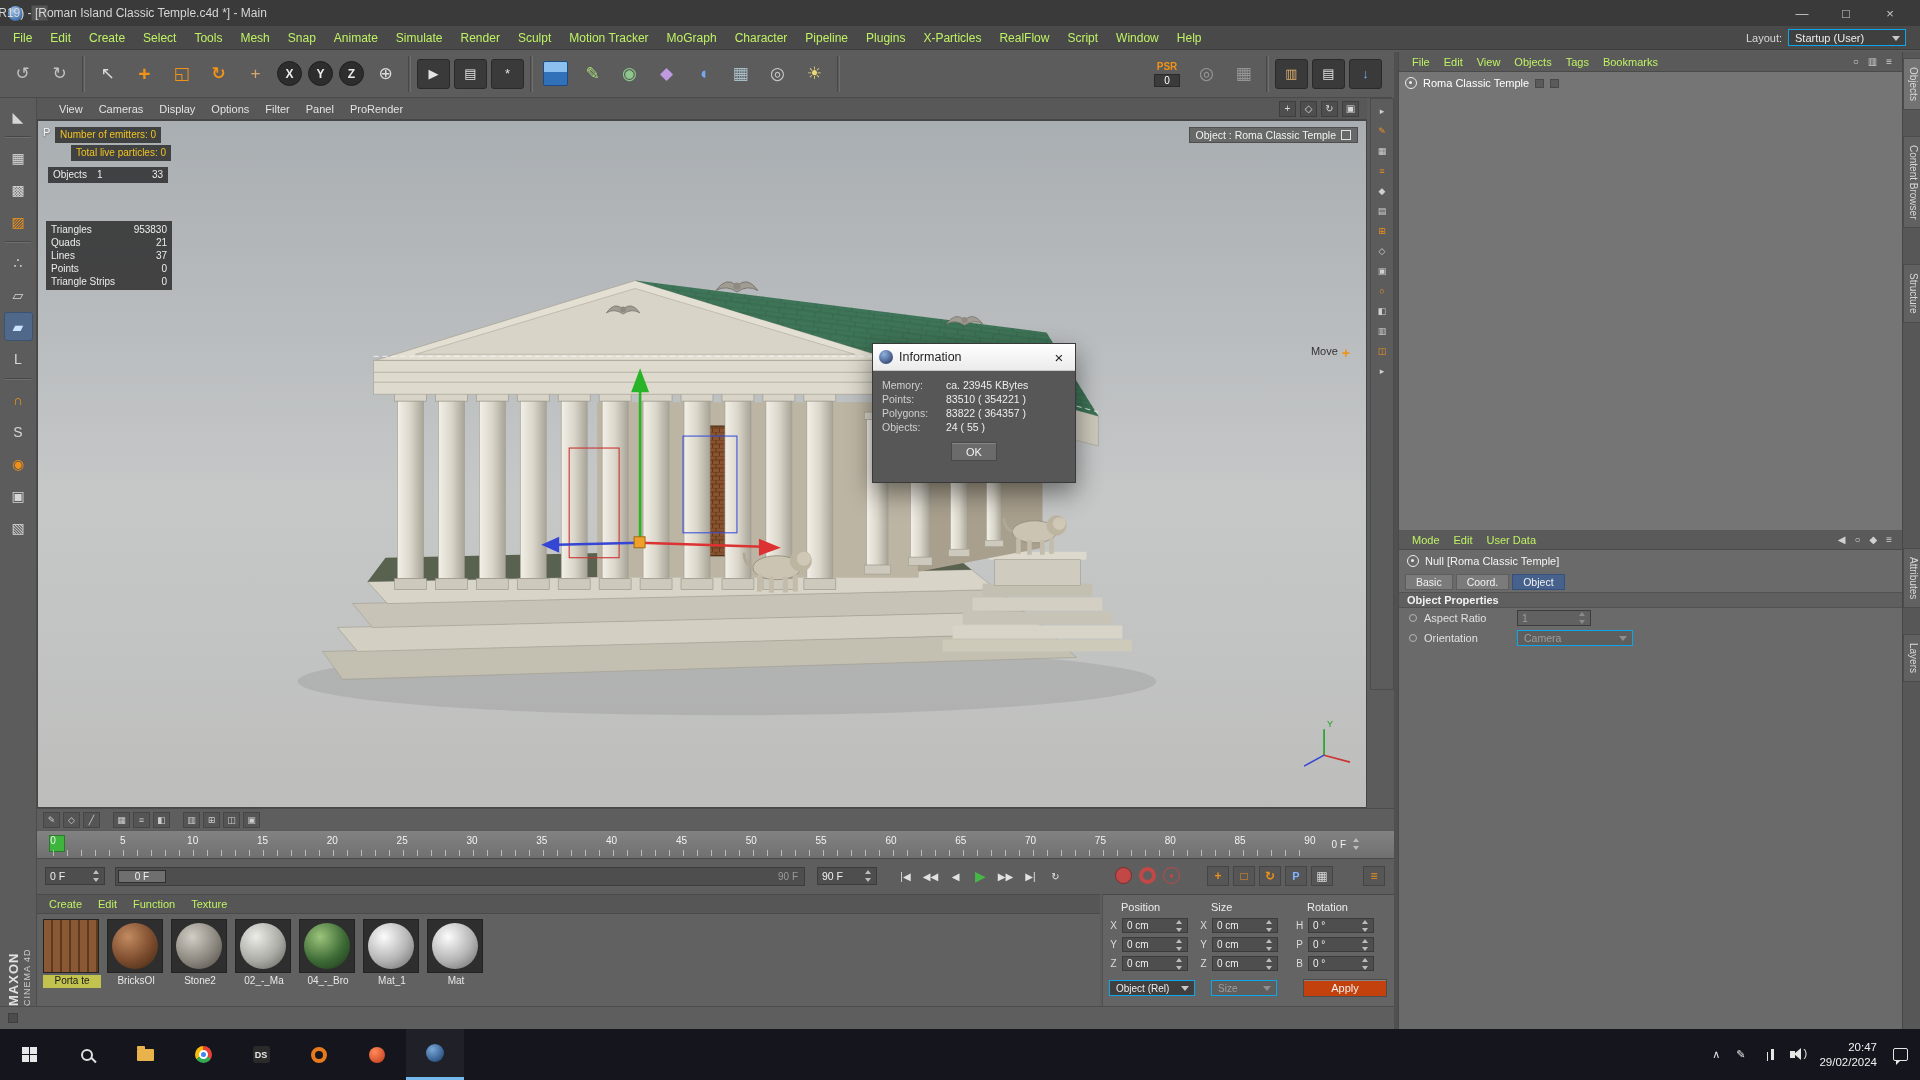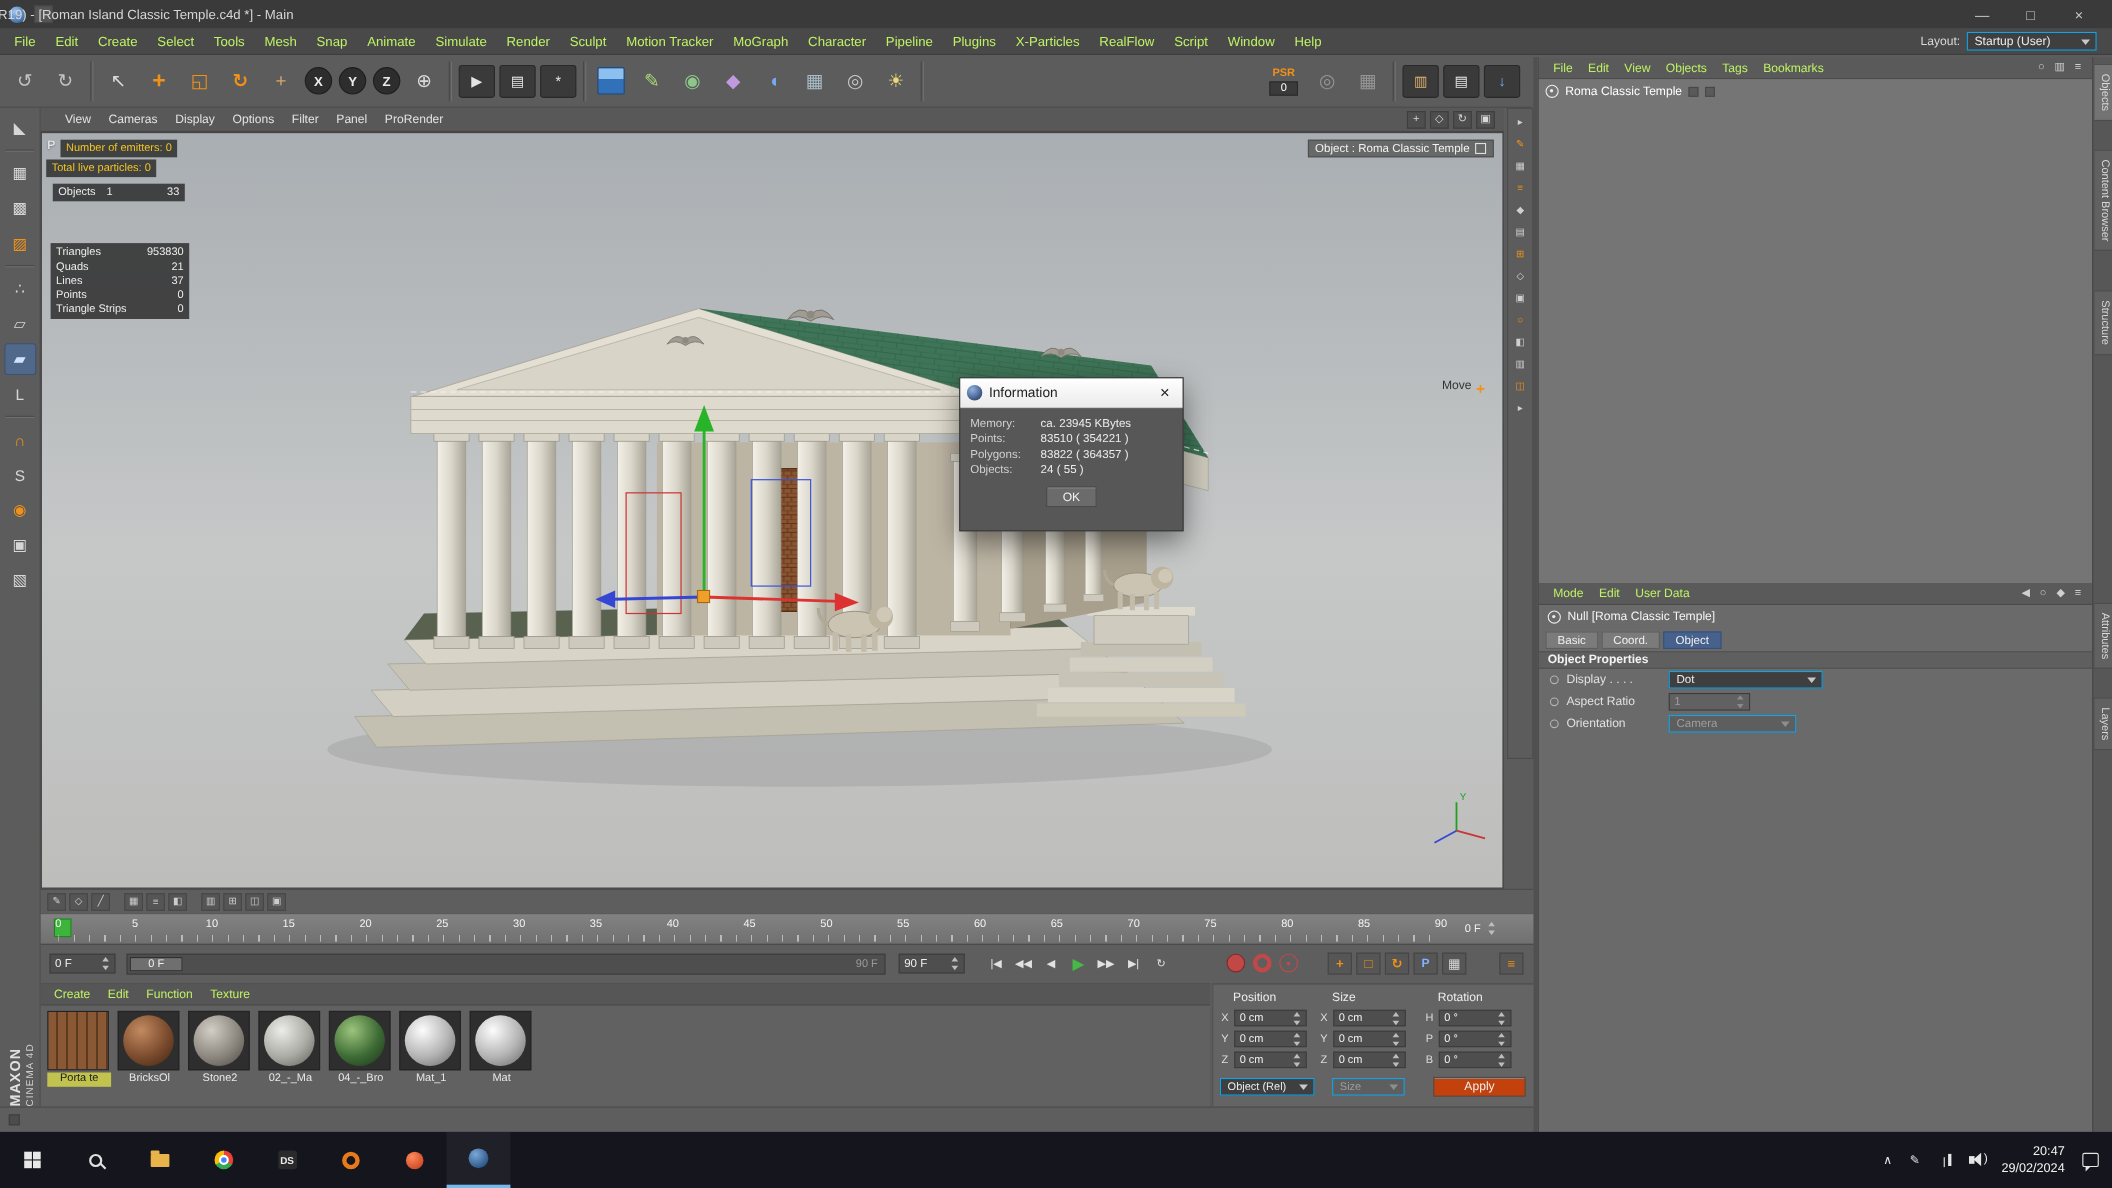--- a/index.html
+++ b/index.html
@@ -412,21 +412,21 @@
       </g>
       <g transform="translate(1288,636)">
         <line x1="0" y1="0" x2="0" y2="-26" stroke="#1ea01e" stroke-width="1.6"></line>
         <line x1="0" y1="0" x2="26" y2="7" stroke="#cc3434" stroke-width="1.6"></line>
         <line x1="0" y1="0" x2="-20" y2="11" stroke="#3646d4" stroke-width="1.6"></line>
         <text x="3" y="-28" font-size="9" fill="#1ea01e">Y</text>
       </g>
     </svg>
     <div id="vp-p">P</div>
     <div class="ovl yel" style="left:17px;top:6px">Number of emitters: 0</div>
-    <div class="ovl yel" style="left:4px;top:24px">Total live particles: 0</div>
+    <div class="ovl yel" style="left:33px;top:24px">Total live particles: 0</div>
     <div class="ovl" id="ovl-obj" style="left:10px;top:46px">
       <span>Objects</span>
       <span style="margin-left:10px">1</span>
       <span style="margin-left:auto">33</span>
     </div>
     <div class="ovl" id="ovl-stats" style="left:8px;top:100px">
       <div class="srow">
           <span>Triangles</span>
           <span>953830</span>
         </div>
@@ -539,27 +539,20 @@
   <div id="am-null">
     <span class="nullico"></span>
     <span>Null [Roma Classic Temple]</span>
   </div>
   <div id="am-tabs">
     <span class="atab">Basic</span>
     <span class="atab">Coord.</span>
     <span class="atab act">Object</span>
   </div>
   <div id="am-head">Object Properties</div>
-  <div class="prow">
-    <span class="kdot"></span>
-    <span class="plabel">Display . . . .</span>
-    <div class="ddl" style="width:140px;height:16px;font-size:10.5px">
-        <span>Dot</span>
-      </div>
-  </div>
   <div class="prow">
     <span class="kdot"></span>
     <span class="plabel">Aspect Ratio</span>
     <div class="field dis" style="width:74px">
         <span class="fv">1</span>
         <span class="stp"></span>
       </div>
   </div>
   <div class="prow">
     <span class="kdot"></span>

